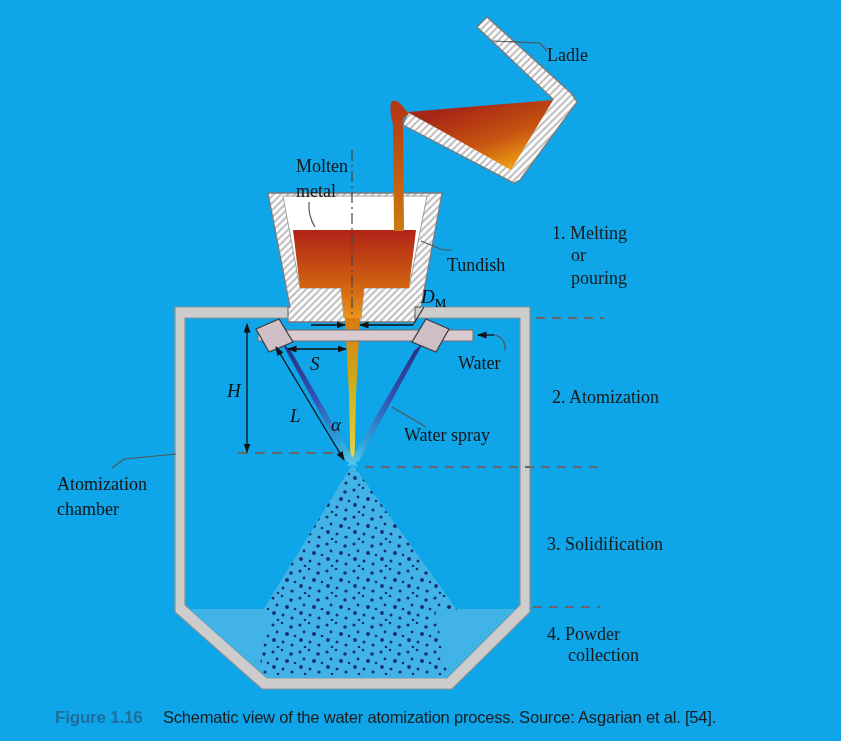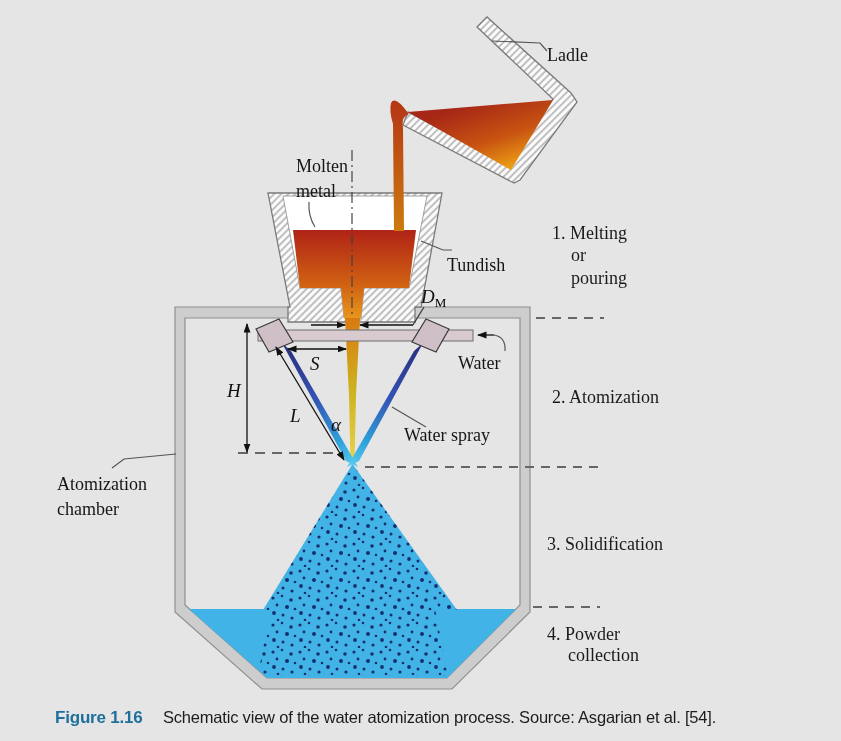--- a/index.html
+++ b/index.html
@@ -1,16 +1,16 @@
 <!DOCTYPE html>
 <html><head>
 <meta charset="utf-8">
 <style>
   html,body{margin:0;padding:0;background:#ffffff;}
-  .page{position:relative;width:841px;height:741px;background:#e5e5e5;overflow:hidden;
+  .page{position:relative;width:841px;height:741px;background:#0ea5e9;overflow:hidden;
         font-family:"Liberation Serif", serif;}
   svg text{user-select:none;}
   .lbl{font-family:"Liberation Serif", serif;font-size:18px;fill:#151515;}
   .dim{font-family:"Liberation Serif", serif;font-size:19px;font-style:italic;fill:#111;}
   .step{font-family:"Liberation Serif", serif;font-size:18px;fill:#1a1a1a;}
   .capb{font-family:"Liberation Sans", sans-serif;font-size:17px;font-weight:bold;letter-spacing:-0.2px;}
   .capt{font-family:"Liberation Sans", sans-serif;font-size:16.5px;fill:#1c1c1c;letter-spacing:-0.2px;}
 </style>
 </head>
 <body>

